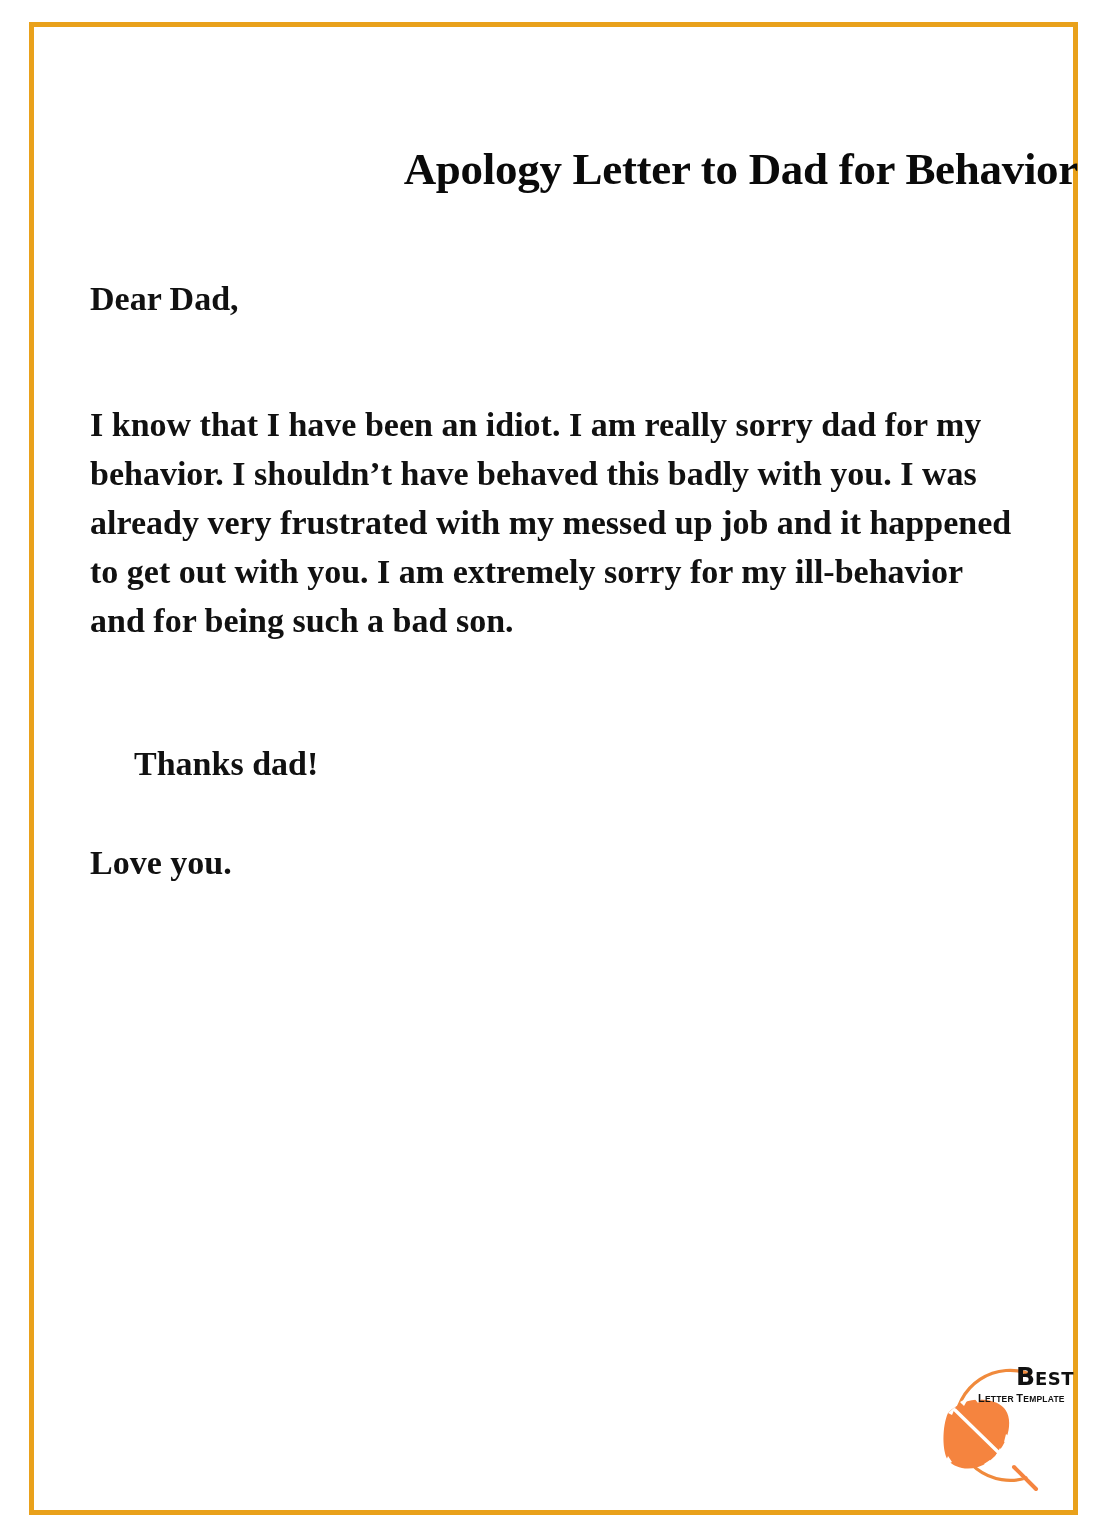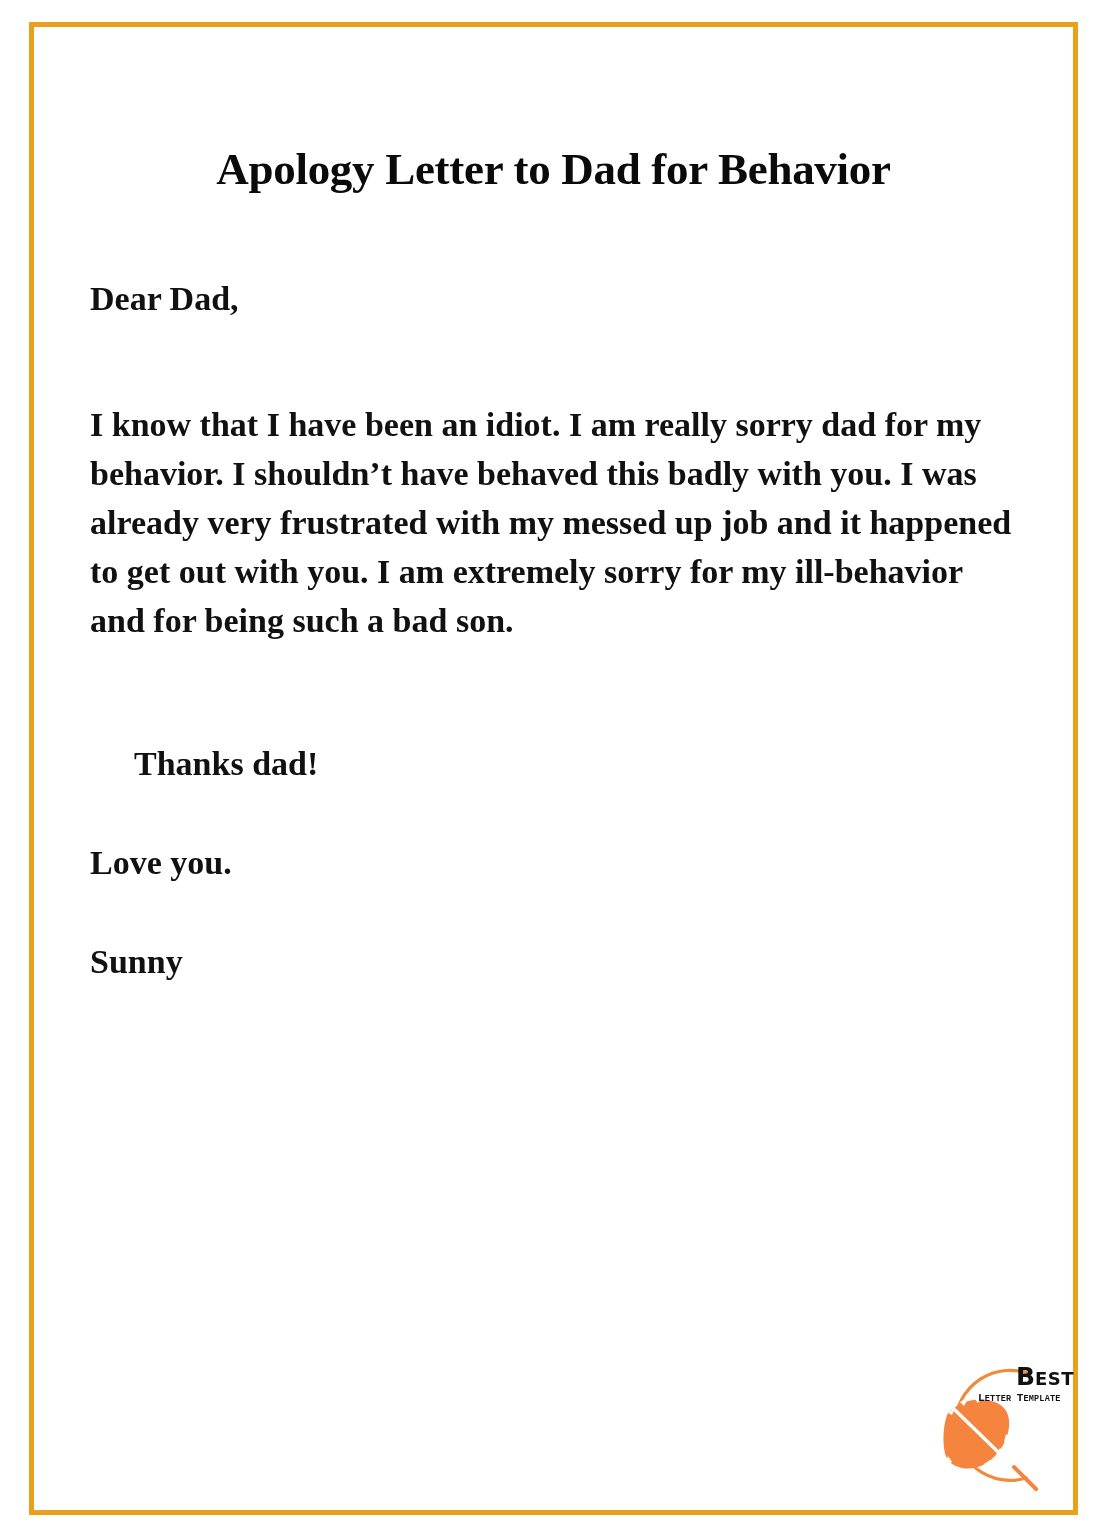--- a/index.html
+++ b/index.html
@@ -44,21 +44,21 @@
     top: 0;
     width: 1106px;
     height: 1536px;
   }
 
   #doc-title {
     position: absolute;
     left: 29px;
     top: 143px;
     width: 1049px;
-    text-align: center;
+    text-align: right;
     font-family: "Liberation Serif", "DejaVu Serif", serif;
     font-weight: bold;
     font-size: 45px;
     line-height: 52px;
     letter-spacing: -0.3px;
     color: #0a0a0a;
     white-space: nowrap;
   }
 
   #letter-body {
@@ -129,21 +129,21 @@
   }
   #logo-best .cap {
     font-size: 25px;
   }
   #logo-best .rest {
     font-size: 18px;
     letter-spacing: 0.5px;
   }
   #logo-sub {
     margin-top: 3px;
-    font-family: Liberation Mono, monospace;
+    font-family: Liberation Sans, sans-serif;
     font-weight: bold;
     font-size: 9px;
     line-height: 11px;
     letter-spacing: 0.2px;
     color: #111111;
     white-space: nowrap;
   }
   #logo-sub .sc-cap { font-size: 11px; }
   #logo-sub .sc-low { font-size: 8.5px; }
 </style>
@@ -164,21 +164,20 @@
 
       <div class="block para">I know that I have been an idiot. I am really sorry dad for my behavior. I shouldn’t have behaved this badly with you. I was already very frustrated with my messed up job and it happened to get out with you. I am extremely sorry for my ill-behavior and for being such a bad son.</div>
 
 
 
       <div class="block closing-gap">Thanks dad!</div>
 
       <div class="block closing-line">Love you.</div>
 
 
-      <div class="block signature">Sunny</div>
 
     </div>
 
     <div id="logo">
       <svg viewBox="0 0 150 150" xmlns="http://www.w3.org/2000/svg">
 
         <path d="M 108 126
                  A 55 55 0 1 1 112 22" fill="none" stroke="#f08a3c" stroke-width="3.2" stroke-linecap="round"></path>
 
         <g>

